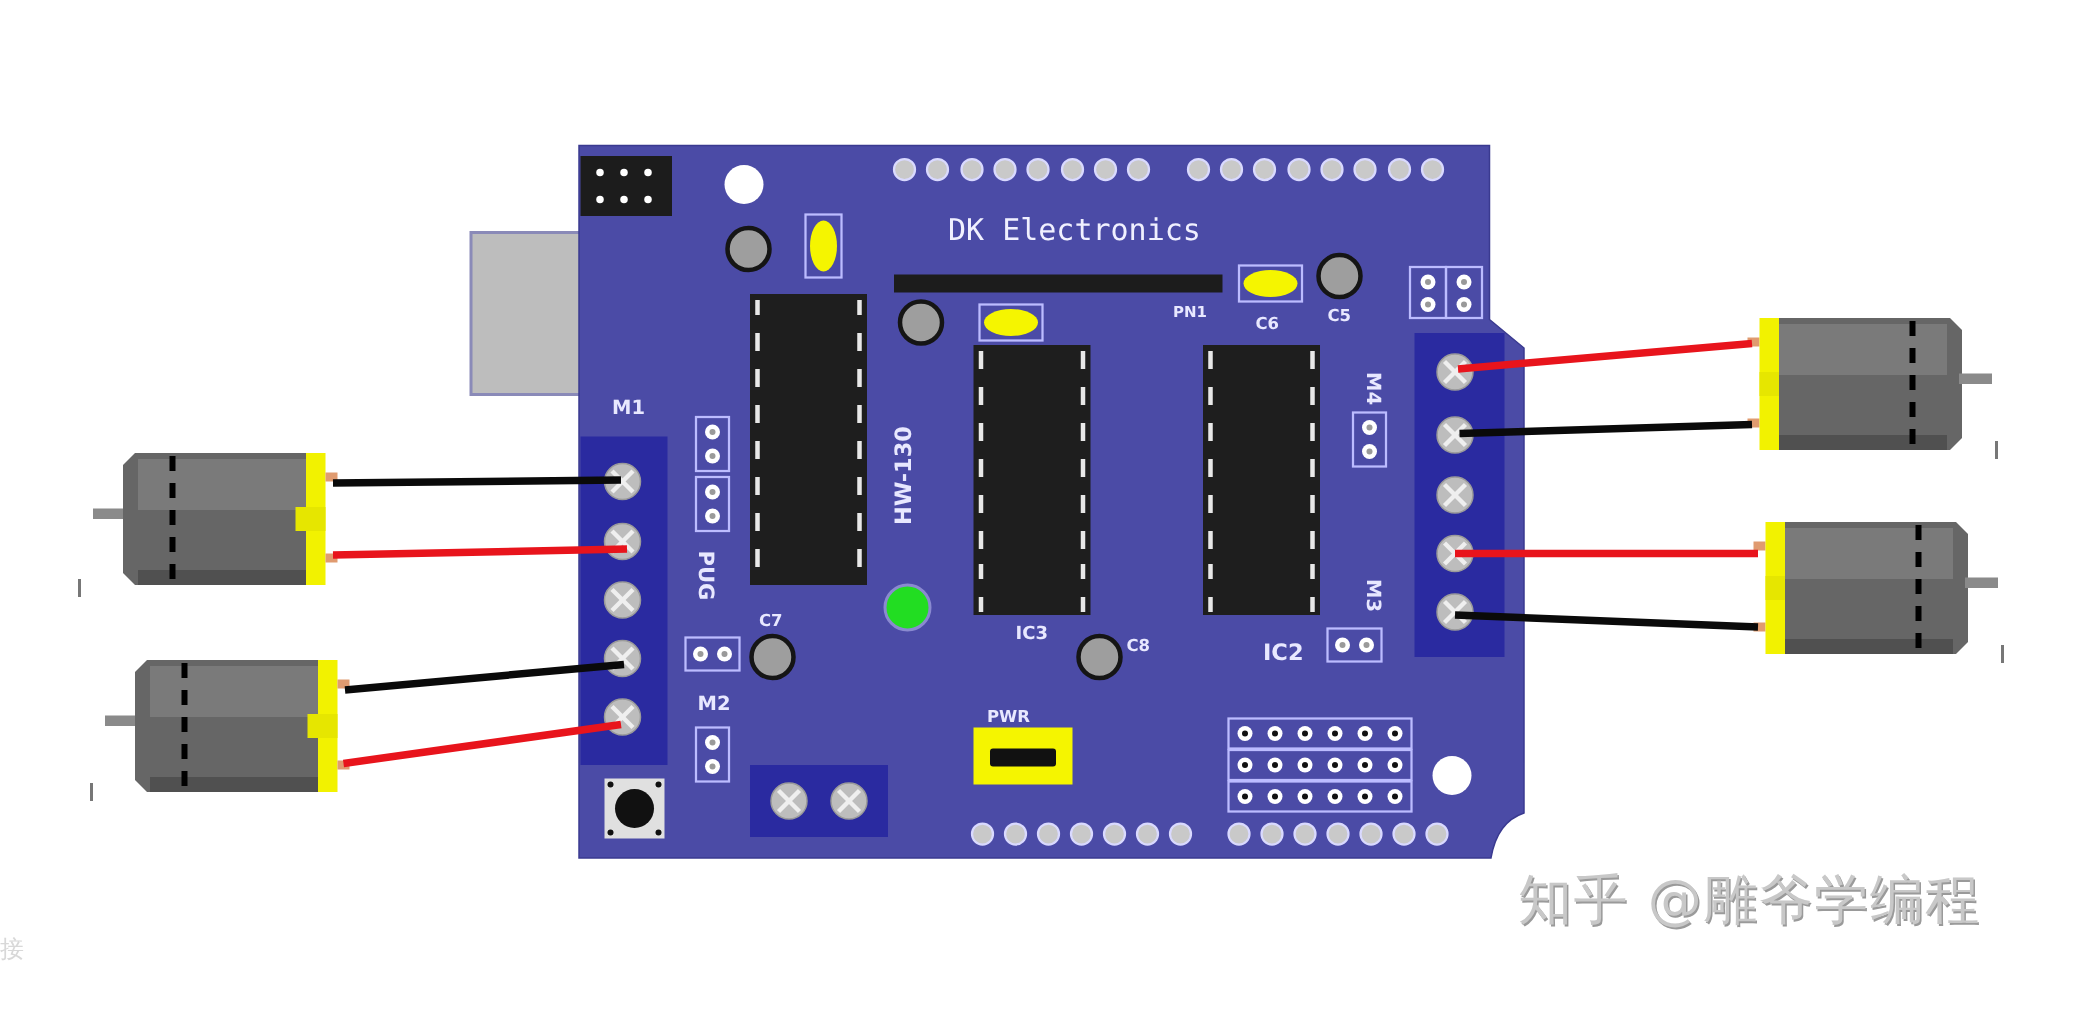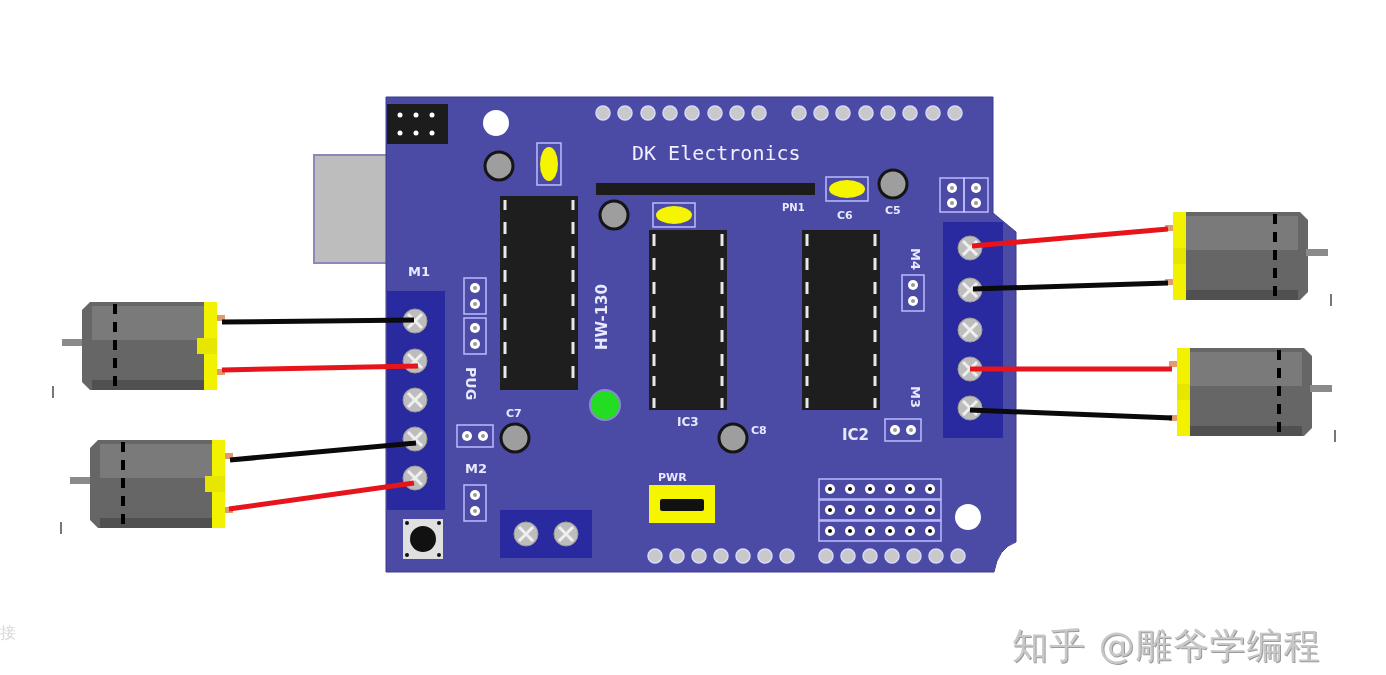--- a/index.html
+++ b/index.html
@@ -1,20 +1,20 @@
 <!DOCTYPE html>
 <html><head>
 <meta charset="utf-8">
 <style>
   html,body{margin:0;padding:0;background:#ffffff;}
   body{width:1386px;height:675px;position:relative;overflow:hidden;font-family:"DejaVu Sans",sans-serif;}
   #board-svg{position:absolute;left:0;top:0;}
   .silk{fill:#e8e8ff;font-family:"DejaVu Sans",sans-serif;font-weight:bold;}
   .title-text{fill:#f0f0ff;font-family:"DejaVu Sans Mono",monospace;font-size:20px;}
-  .watermark{position:absolute;left:1012px;top:622px;font-size:36px;color:#c8c8c8;font-family:"DejaVu Sans",sans-serif;letter-spacing:1px;text-shadow:1px 1px 0 #9a9a9a;}
+  .watermark{position:absolute;left:1012px;top:576px;font-size:36px;color:#c8c8c8;font-family:"DejaVu Sans",sans-serif;letter-spacing:1px;text-shadow:1px 1px 0 #9a9a9a;}
   .edge-text{position:absolute;left:0;top:623px;font-size:16px;color:#d8d8d8;}
 </style>
 </head>
 <body>
 
 <svg id="board-svg" width="1386" height="675" viewBox="0 0 1386 675">
   <defs>
     <g id="screw">
       <circle r="12" fill="#bdbdbd" stroke="#9a9a9a" stroke-width="1"></circle>
       <line x1="-7" y1="-7" x2="7" y2="7" stroke="#efefef" stroke-width="3"></line>

